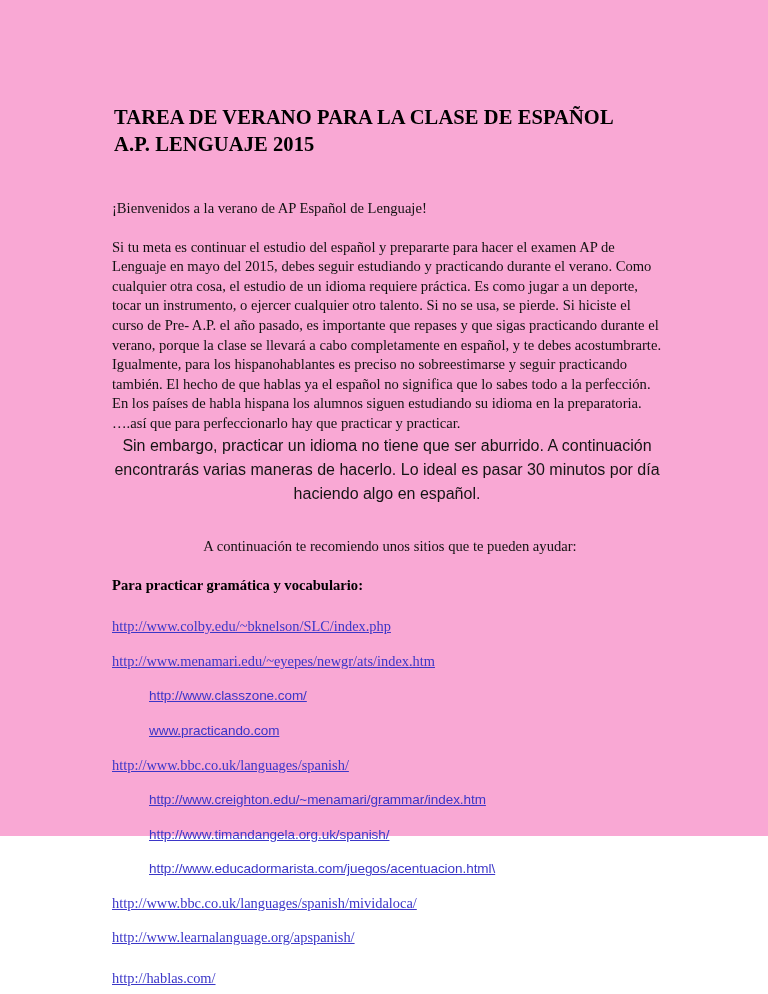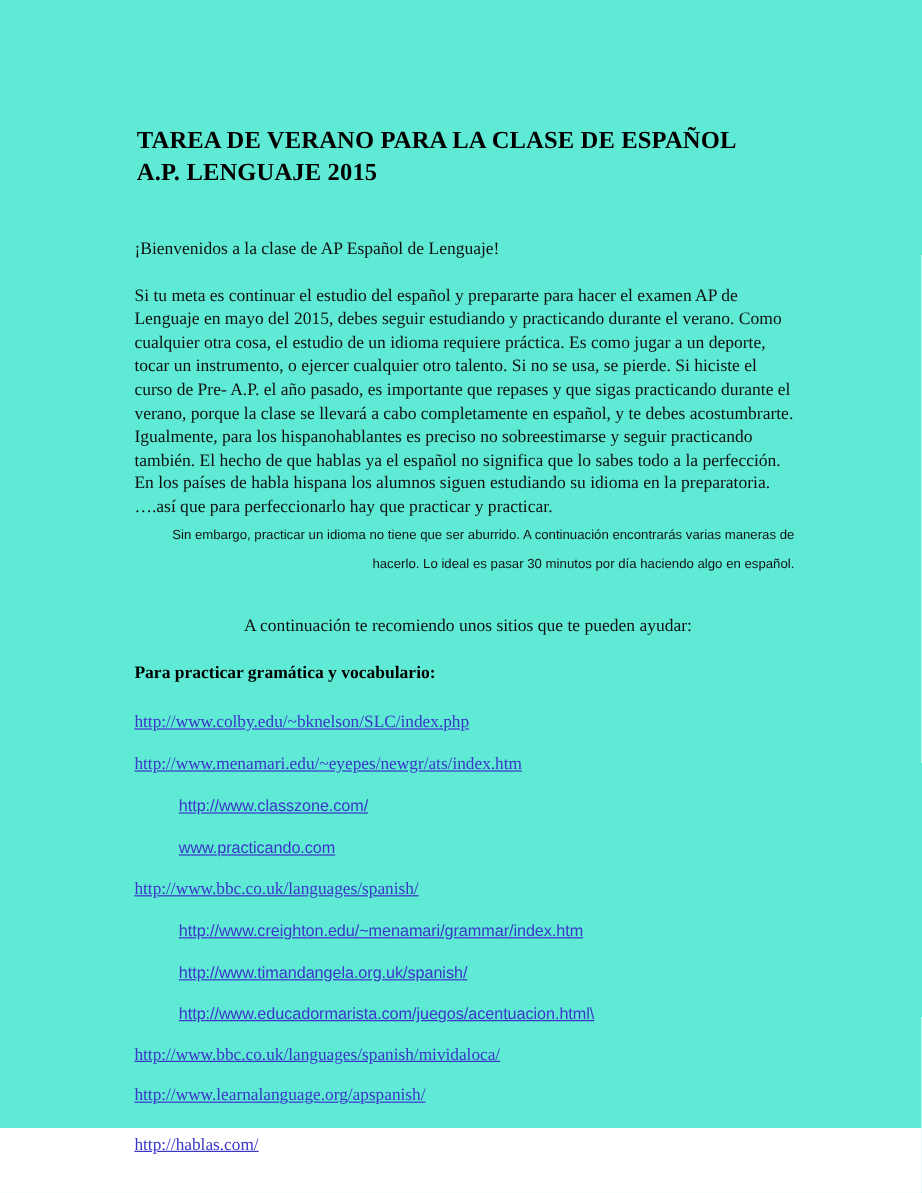--- a/index.html
+++ b/index.html
@@ -15,22 +15,22 @@
     position: relative;
     font-family: "Liberation Serif", serif;
     color: #0a0a0a;
     -webkit-font-smoothing: antialiased;
   }
   .page {
     position: absolute;
     top: 0;
     left: 0;
     width: 768px;
-    height: 940px;
-    background: #5eead4;
+    height: 836px;
+    background: #f9a8d4;
     box-sizing: border-box;
     padding: 0;
   }
   .content {
     position: absolute;
     left: 112px;
     top: 104px;
     width: 550px;
   }
 
@@ -51,25 +51,25 @@
   .para-serif {
     font-family: "Liberation Serif", serif;
     font-size: 14.6px;
     line-height: 19.6px;
     color: #111111;
     margin: 0;
     text-align: left;
   }
   .para-sans {
     font-family: "Liberation Sans", sans-serif;
-    font-size: 11px;
+    font-size: 16px;
     line-height: 24px;
     color: #141414;
     margin: 0;
-    text-align: right;
+    text-align: center;
   }
 
   .spacer-greeting { height: 41px; }
   .spacer-afterGreeting { height: 19px; }
   .spacer-afterBody { height: 31px; }
   .spacer-afterRecommend { height: 20px; }
   .spacer-afterSubhead { height: 22px; }
 
   .subhead {
     font-family: "Liberation Serif", serif;
@@ -120,21 +120,21 @@
 </head>
 <body>
 
 <div class="page">
   <div class="content">
 
     <h1 class="doc-title">TAREA DE VERANO PARA LA CLASE DE ESPAÑOL A.P. LENGUAJE 2015</h1>
 
     <div class="spacer-greeting"></div>
 
-    <p class="para-serif">¡Bienvenidos a la clase de AP Español de Lenguaje!</p>
+    <p class="para-serif">¡Bienvenidos a la verano de AP Español de Lenguaje!</p>
 
     <div class="spacer-afterGreeting"></div>
 
     <p class="para-serif">Si tu meta es continuar el estudio del español y prepararte para hacer el examen AP de Lenguaje en mayo del 2015, debes seguir estudiando y practicando durante el verano. Como cualquier otra cosa, el estudio de un idioma requiere práctica. Es como jugar a un deporte, tocar un instrumento, o ejercer cualquier otro talento. Si no se usa, se pierde. Si hiciste el curso de Pre- A.P. el año pasado, es importante que repases y que sigas practicando durante el verano, porque la clase se llevará a cabo completamente en español, y te debes acostumbrarte. Igualmente, para los hispanohablantes es preciso no sobreestimarse y seguir practicando también. El hecho de que hablas ya el español no significa que lo sabes todo a la perfección. En los países de habla hispana los alumnos siguen estudiando su idioma en la preparatoria. ….así que para perfeccionarlo hay que practicar y practicar.</p>
 
     <p class="para-sans">Sin embargo, practicar un idioma no tiene que ser aburrido. A continuación encontrarás varias maneras de hacerlo. Lo ideal es pasar 30 minutos por día haciendo algo en español.</p>
 
     <div class="spacer-afterBody"></div>
 
     <p class="para-serif indent-lead"> A continuación te recomiendo unos sitios que te pueden ayudar:</p>

